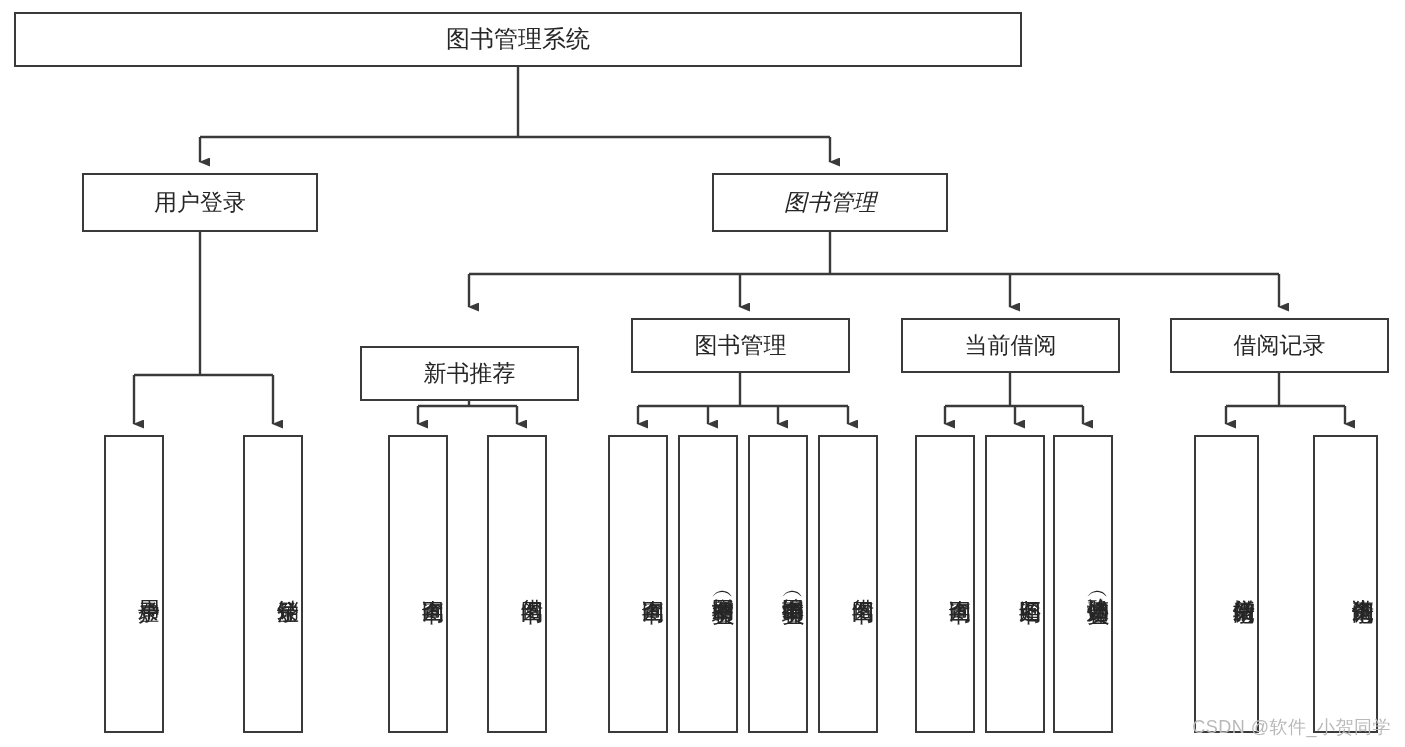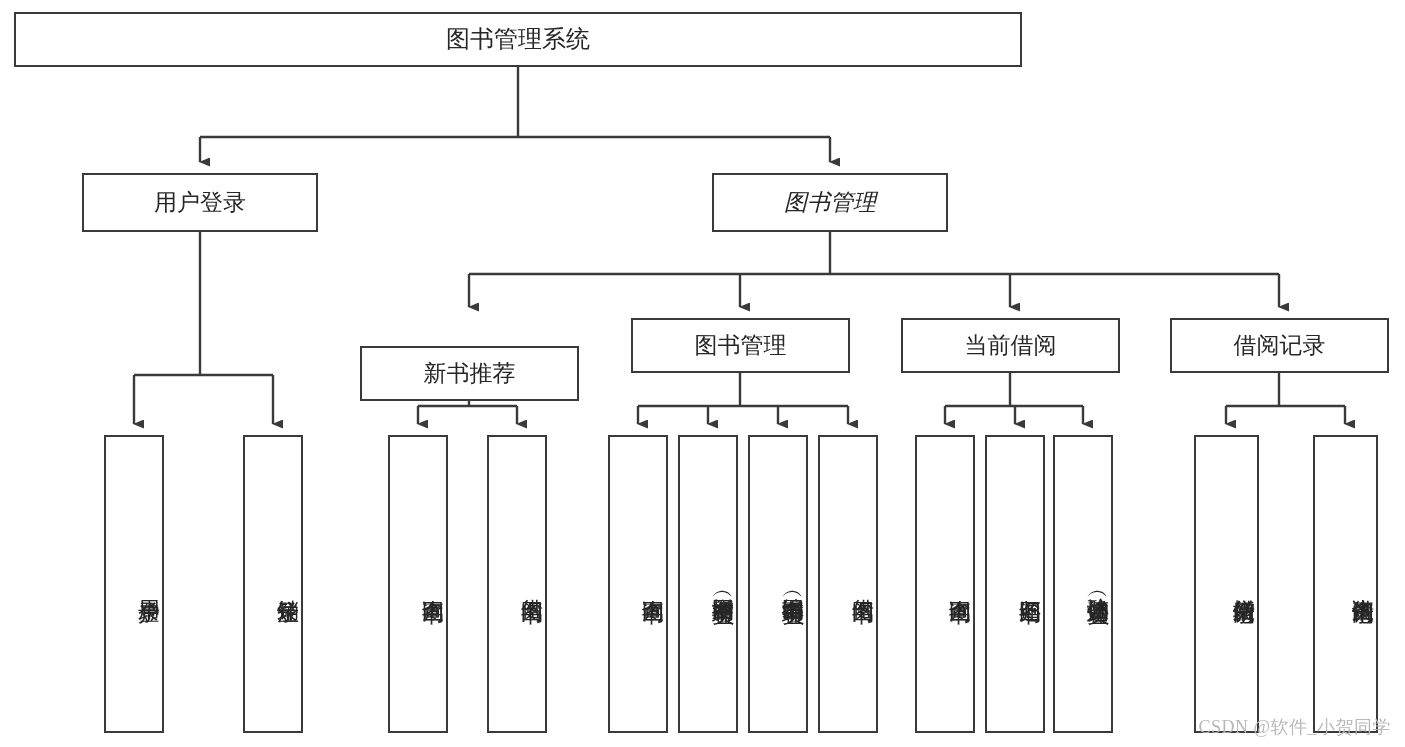--- a/index.html
+++ b/index.html
@@ -61,21 +61,20 @@
     white-space: normal;
   }
   .watermark {
     position: absolute;
     right: 14px;
     bottom: 8px;
     font-size: 18px;
     color: #b9b9b9;
     letter-spacing: 0.5px;
     white-space: nowrap;
-    font-family: Liberation Serif, serif;
   }
 </style>
 </head>
 <body>
 
 <div id="canvas">
   <svg id="edges" viewBox="0 0 1405 747" xmlns="http://www.w3.org/2000/svg">
     <defs>
       <marker id="arrowhead" markerWidth="10" markerHeight="11" refX="4.5" refY="10" orient="auto" markerUnits="userSpaceOnUse">
         <path d="M0,0 L9,0 L4.5,11 Z" fill="#3a3a3a"></path>

